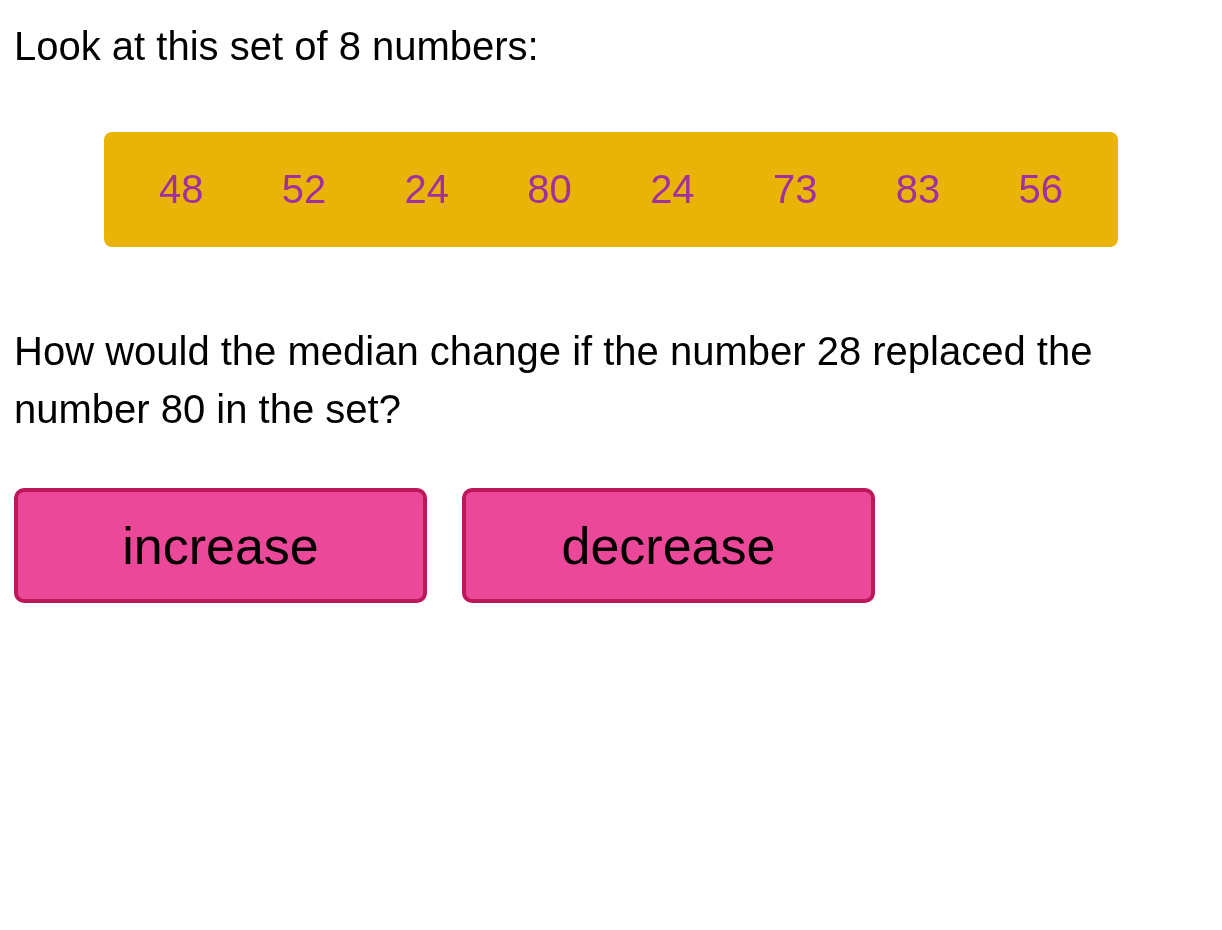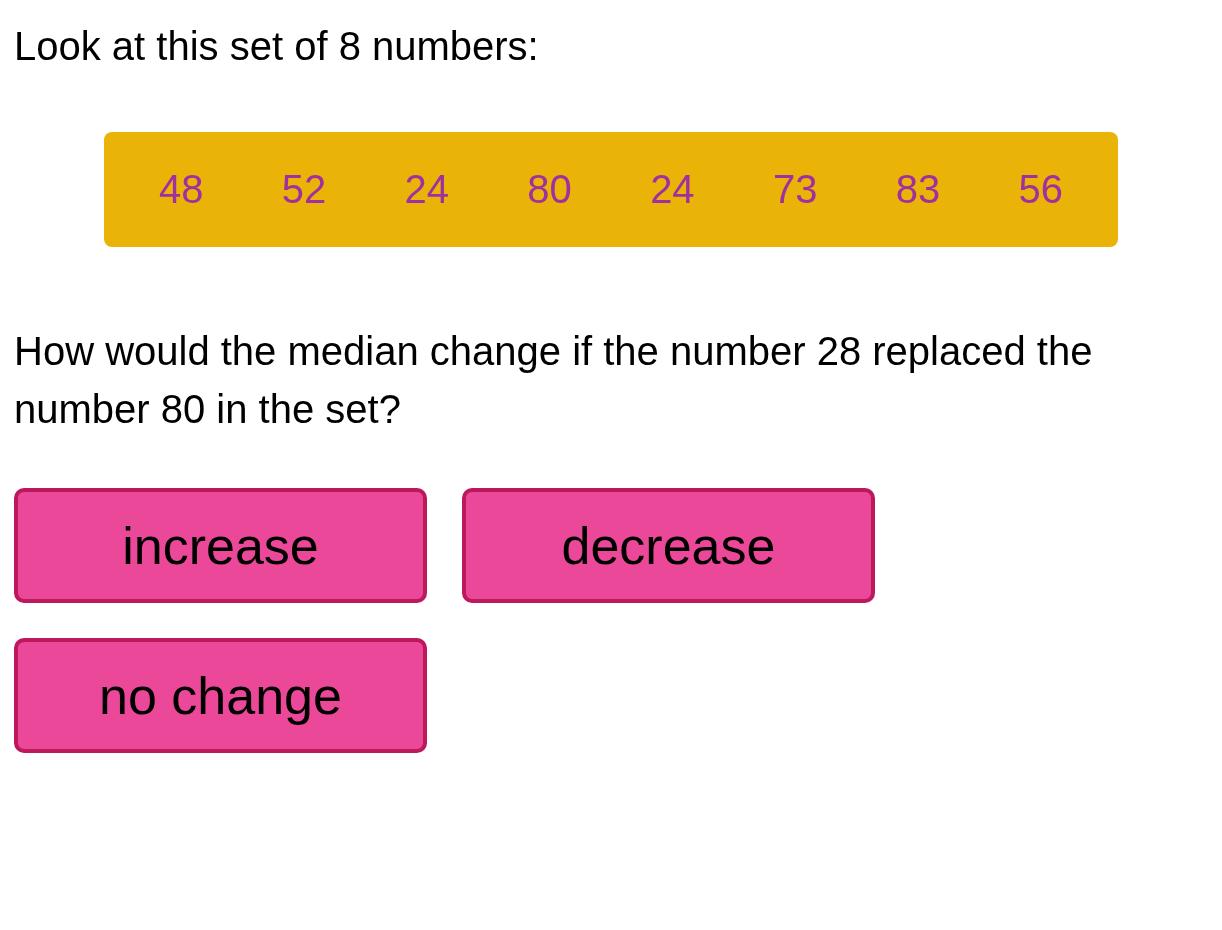--- a/index.html
+++ b/index.html
@@ -80,15 +80,14 @@
     <span class="number">73</span>
     <span class="number">83</span>
     <span class="number">56</span>
   </div>
 
   <p class="question-text">How would the median change if the number 28 replaced the number 80 in the set?</p>
 
   <div class="options">
     <button class="option-button">increase</button>
     <button class="option-button">decrease</button>
-    <button class="option-button">no change</button>
   </div>
 </div>
 
 </body></html>

